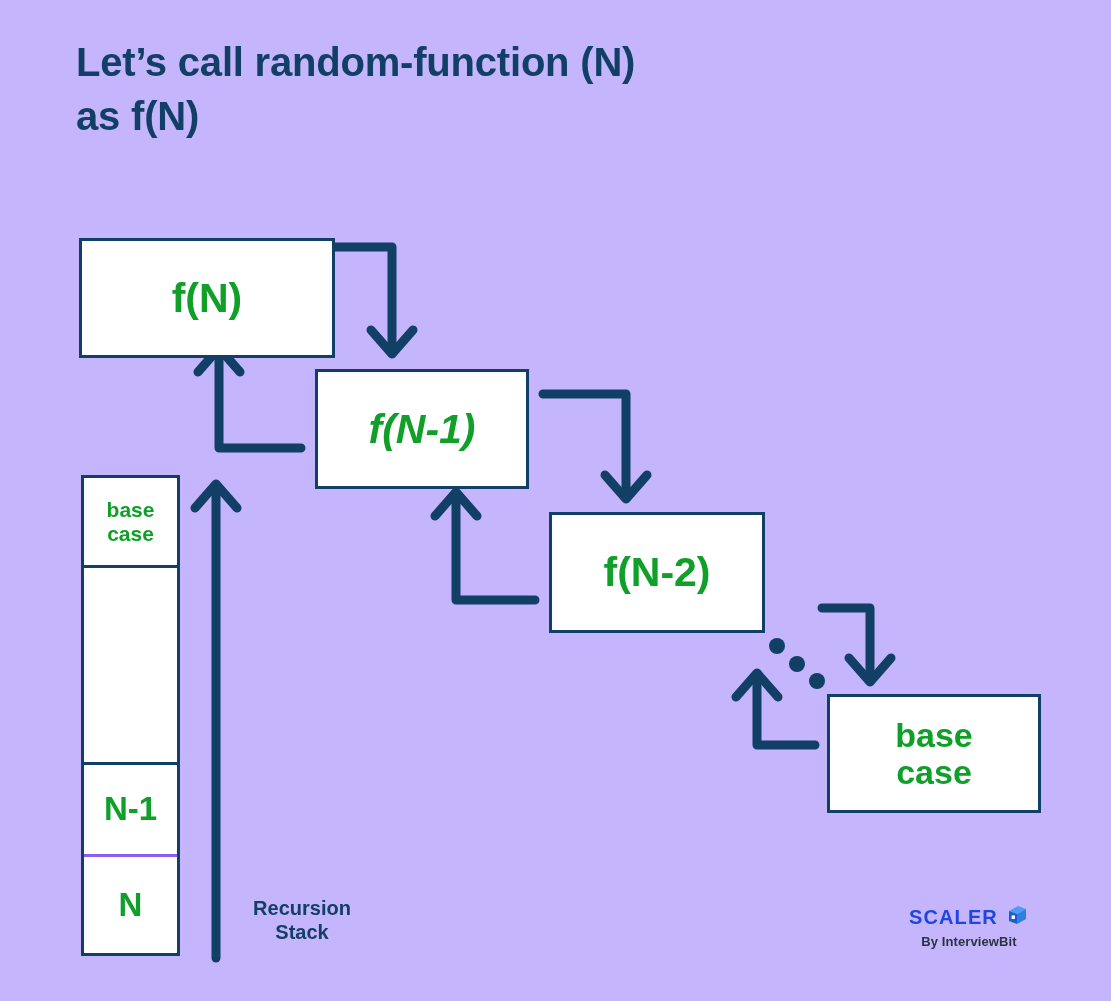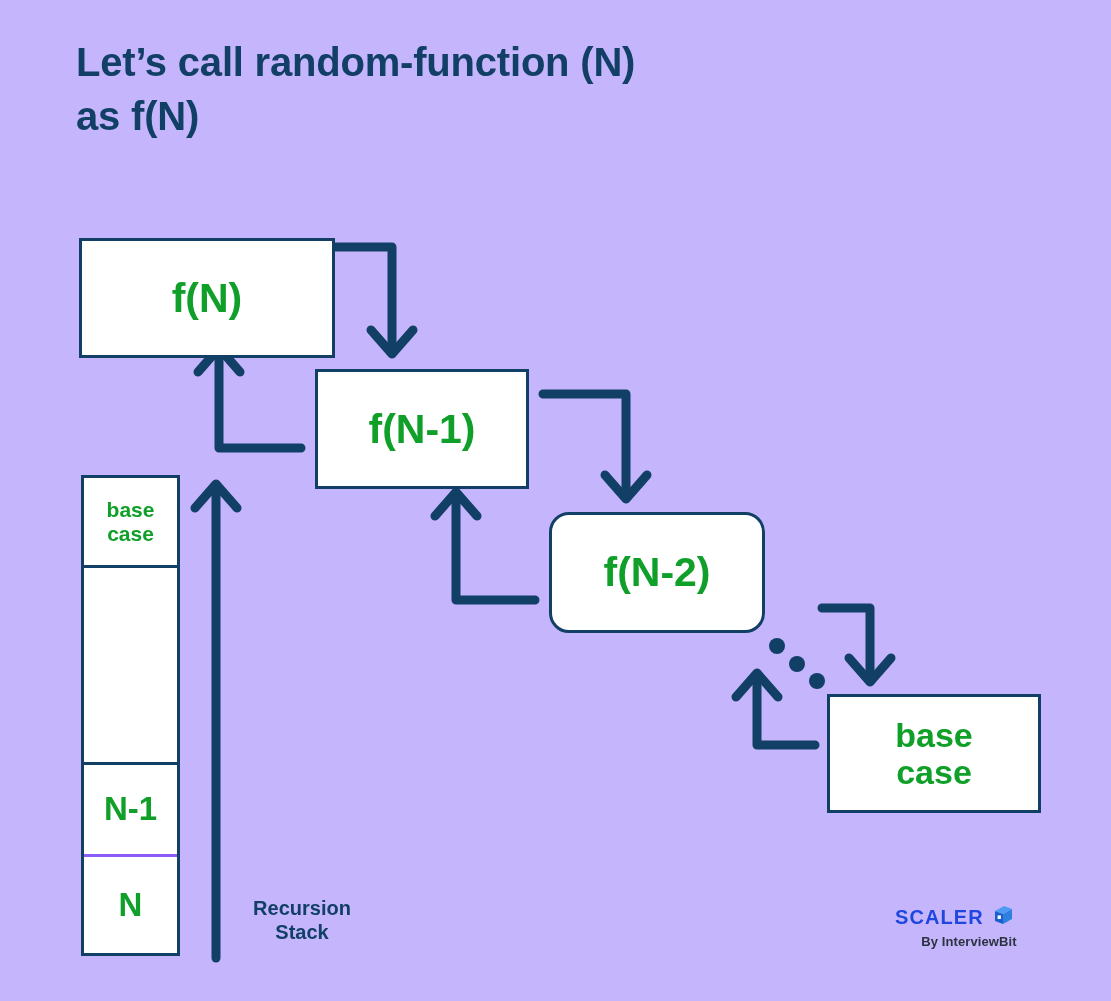--- a/index.html
+++ b/index.html
@@ -48,25 +48,25 @@
   }
   .node-label {
     color: #10a029;
     font-weight: bold;
     line-height: 1.08;
     white-space: pre-line;
   }
 
   #box-fn       { left: 79px;  top: 218px; width: 256px; height: 120px; margin-top: 20px; }
   #box-fn1      { left: 315px; top: 369px; width: 214px; height: 120px; }
-  #box-fn2      { left: 549px; top: 512px; width: 216px; height: 121px; border-radius: 20px; }
+  #box-fn2      { left: 549px; top: 512px; width: 216px; height: 121px; }
   #box-basecase { left: 827px; top: 694px; width: 214px; height: 119px; }
 
   #box-fn .node-label       { font-size: 41px; }
-  #box-fn1 .node-label      { font-size: 41px; }
+  #box-fn1 .node-label      { font-size: 41px; font-style: italic; }
   #box-fn2 .node-label      { font-size: 41px; }
   #box-basecase .node-label { font-size: 34px; }
 
   
   #stack {
     position: absolute;
     left: 81px;
     top: 475px;
     width: 99px;
     height: 481px;
@@ -135,20 +135,21 @@
   #logo {
     position: absolute;
     left: 895px;
     top: 903px;
     width: 148px;
     text-align: center;
   }
   #logo-row {
     display: flex;
     align-items: center;
+    justify-content: center;
     gap: 7px;
   }
   #logo-wordmark {
     font-size: 20px;
     font-weight: bold;
     color: #2046e0;
     letter-spacing: 1.1px;
     line-height: 1;
   }
   #logo-tagline {

